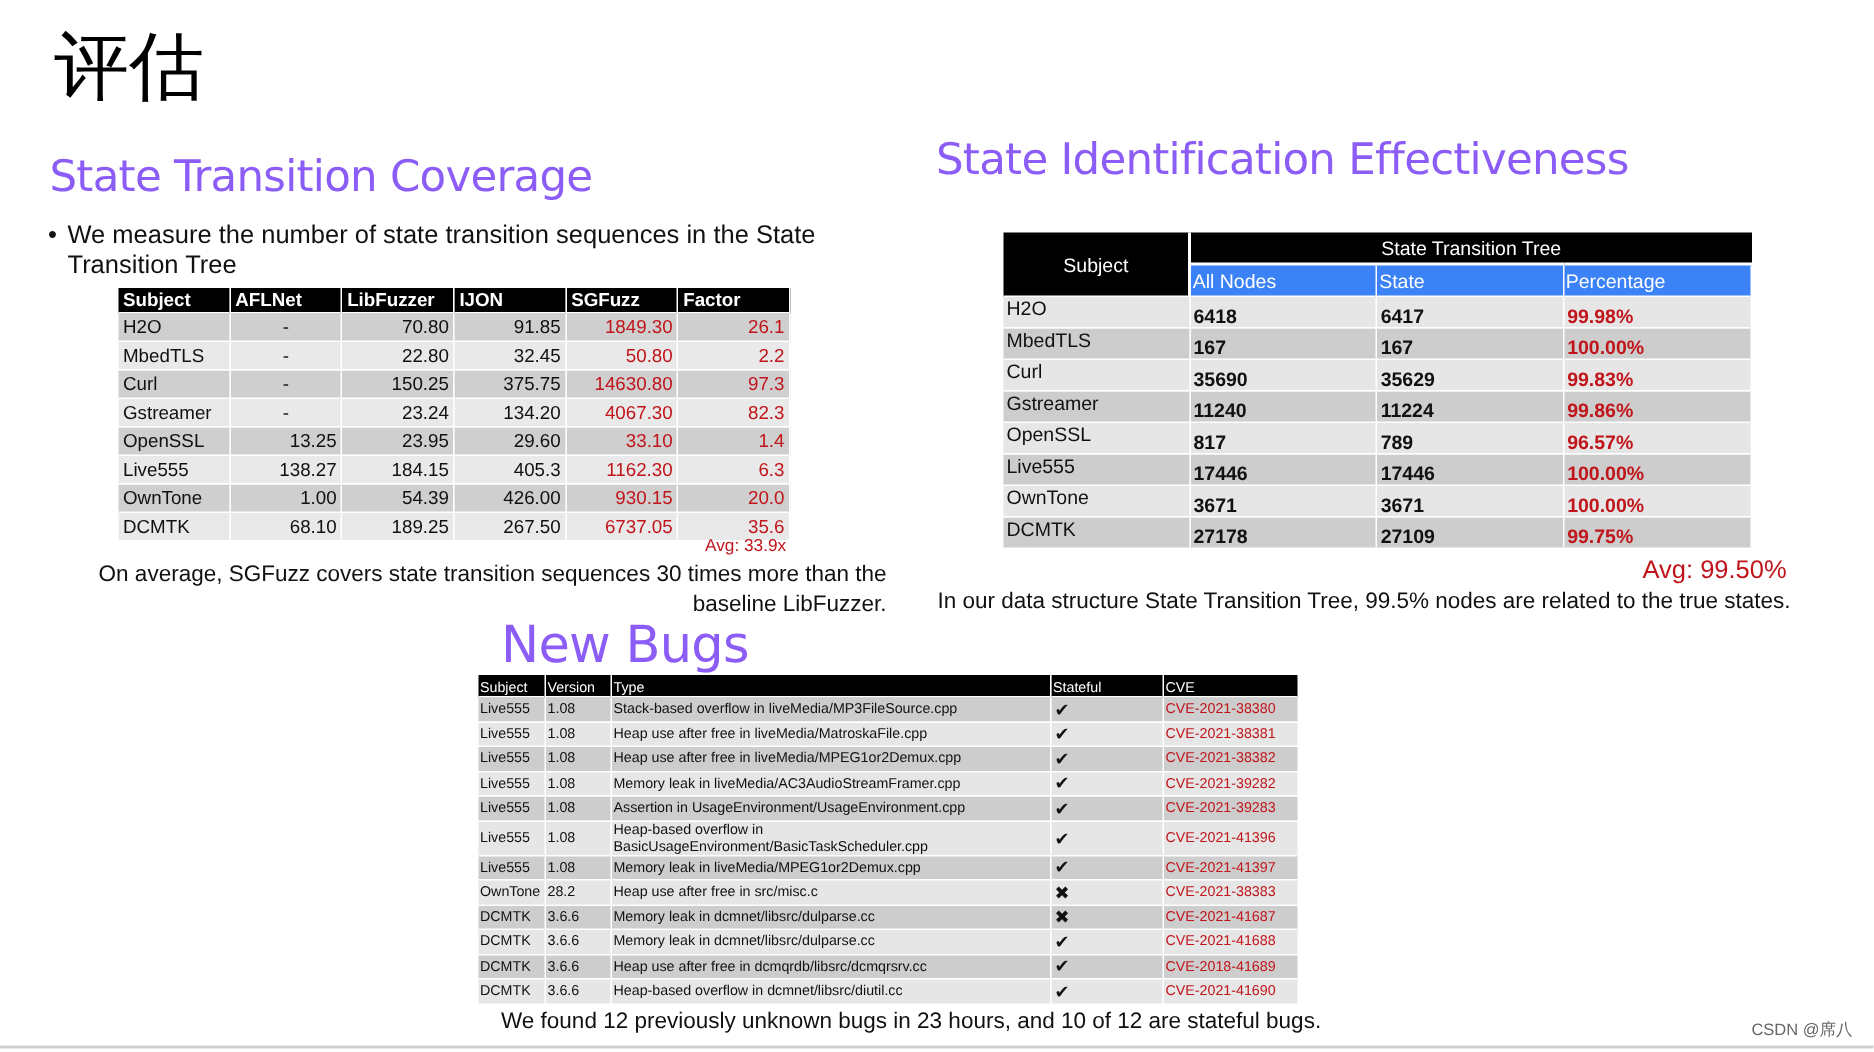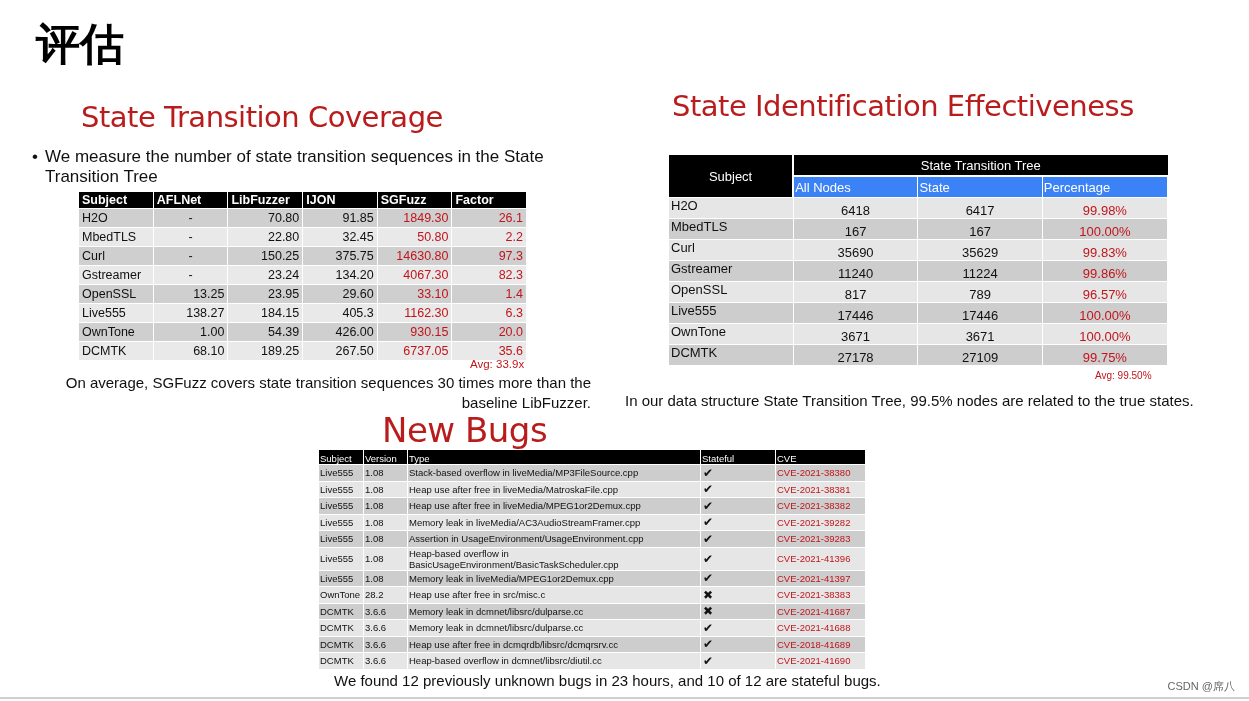--- a/index.html
+++ b/index.html
@@ -3,24 +3,24 @@
 <meta charset="utf-8">
 <style>
   html, body { margin: 0; padding: 0; }
   body {
     width: 1249px; height: 701px; position: relative; overflow: hidden;
     background: #ffffff; color: #111;
     font-family: "Liberation Sans", "DejaVu Sans", sans-serif;
   }
   .abs { position: absolute; }
   .slide-title {
-    left: 36px; top: 4px; font-size: 44px; line-height: 80px;
-    font-family: "DejaVu Sans", sans-serif; font-weight: 700; color: #000;
+    left: 36px; top: 4px; font-size: 50px; line-height: 80px;
+    font-family: "DejaVu Sans", sans-serif; font-weight: 400; color: #000;
   }
-  .section-title { font-size: 29px; line-height: 34px; color: #b91c1c; font-family: "DejaVu Sans", sans-serif; font-weight: normal; letter-spacing: -0.5px; margin-left: 48px; }
+  .section-title { font-size: 29px; line-height: 34px; color: #8b5cf6; font-family: "DejaVu Sans", sans-serif; font-weight: normal; letter-spacing: -0.5px; }
   .bullet { font-size: 17px; line-height: 20px; color: #111; }
   .bullet .dot { position: absolute; left: -13px; top: 0; }
   .caption { font-size: 15px; line-height: 20px; color: #111; }
   .red { color: #c0151b; }
 
   table { border-collapse: collapse; }
   
   .cov { font-size: 12.5px; }
   .cov th { background: #000; color: #fff; text-align: left; font-weight: bold; padding: 0 3px; height: 16px; border-right: 1px solid #fff; }
   .cov td { padding: 0 3px; height: 18px; border-right: 1px solid #fff; border-top: 1px solid #fff; }
@@ -31,21 +31,21 @@
 
   
   .sid { font-size: 13px; }
   .sid th.main { background: #000; color: #fff; font-weight: normal; height: 20px; padding: 0; }
   .sid th.subj { background: #000; color: #fff; font-weight: normal; border-right: 2px solid #fff; width: 123px; }
   .sid th.sub { background: #3b82f6; color: #fff; font-weight: normal; text-align: left; padding: 0 1px; height: 20px; border-top: 2px solid #fff; border-right: 1px solid #fff; }
   .sid td { padding: 0 2px; height: 20px; border-top: 1px solid #fff; border-right: 1px solid #fff; vertical-align: bottom; }
   .sid td.name { vertical-align: top; }
   .sid tr.r0 td { background: #e6e6e6; }
   .sid tr.r1 td { background: #cdcdcd; }
-  .sid td.num { text-align: center; }
+  .sid td.num { text-align: left; font-weight: bold; }
 
   
   .bugs { font-size: 9.5px; }
   .bugs th { background: #000; color: #fff; font-weight: normal; text-align: left; padding: 0 1px; height: 14px; border-right: 1px solid #fff; vertical-align: bottom; }
   .bugs td { padding: 0 1px; height: 15.5px; border-top: 1px solid #fff; border-right: 1px solid #fff; }
   .bugs tr.r0 td { background: #cdcdcd; }
   .bugs tr.r1 td { background: #e6e6e6; }
   .bugs td.mark { font-size: 12px; font-weight: bold; padding-left: 2px; }
 
   .footer-line { left: 0; right: 0; top: 697px; height: 2px; background: #cfcfcf; }
@@ -203,21 +203,21 @@
         <td class="num red">100.00%</td>
       </tr>
       <tr class="r1">
         <td class="name">DCMTK</td>
         <td class="num">27178</td>
         <td class="num">27109</td>
         <td class="num red">99.75%</td>
       </tr>
     </tbody>
 </table>
-<div class="abs red" style="left:1095px; top:370px; font-size:10px;">Avg: 99.50%</div>
+<div class="abs red" style="left:1095px; top:370px; font-size:17px;">Avg: 99.50%</div>
 
 <div class="abs caption" style="left:625px; top:391px;">In our data structure State Transition Tree, 99.5% nodes are related to the true states.</div>
 
 <div class="abs section-title" style="left:334px; top:413px; font-size:34px;">New Bugs</div>
 
 <table class="abs bugs" style="left:319px; top:450px; width:547px;">
   <thead>
     <tr>
       <th style="width:42px">Subject</th>
       <th style="width:41px">Version</th>

